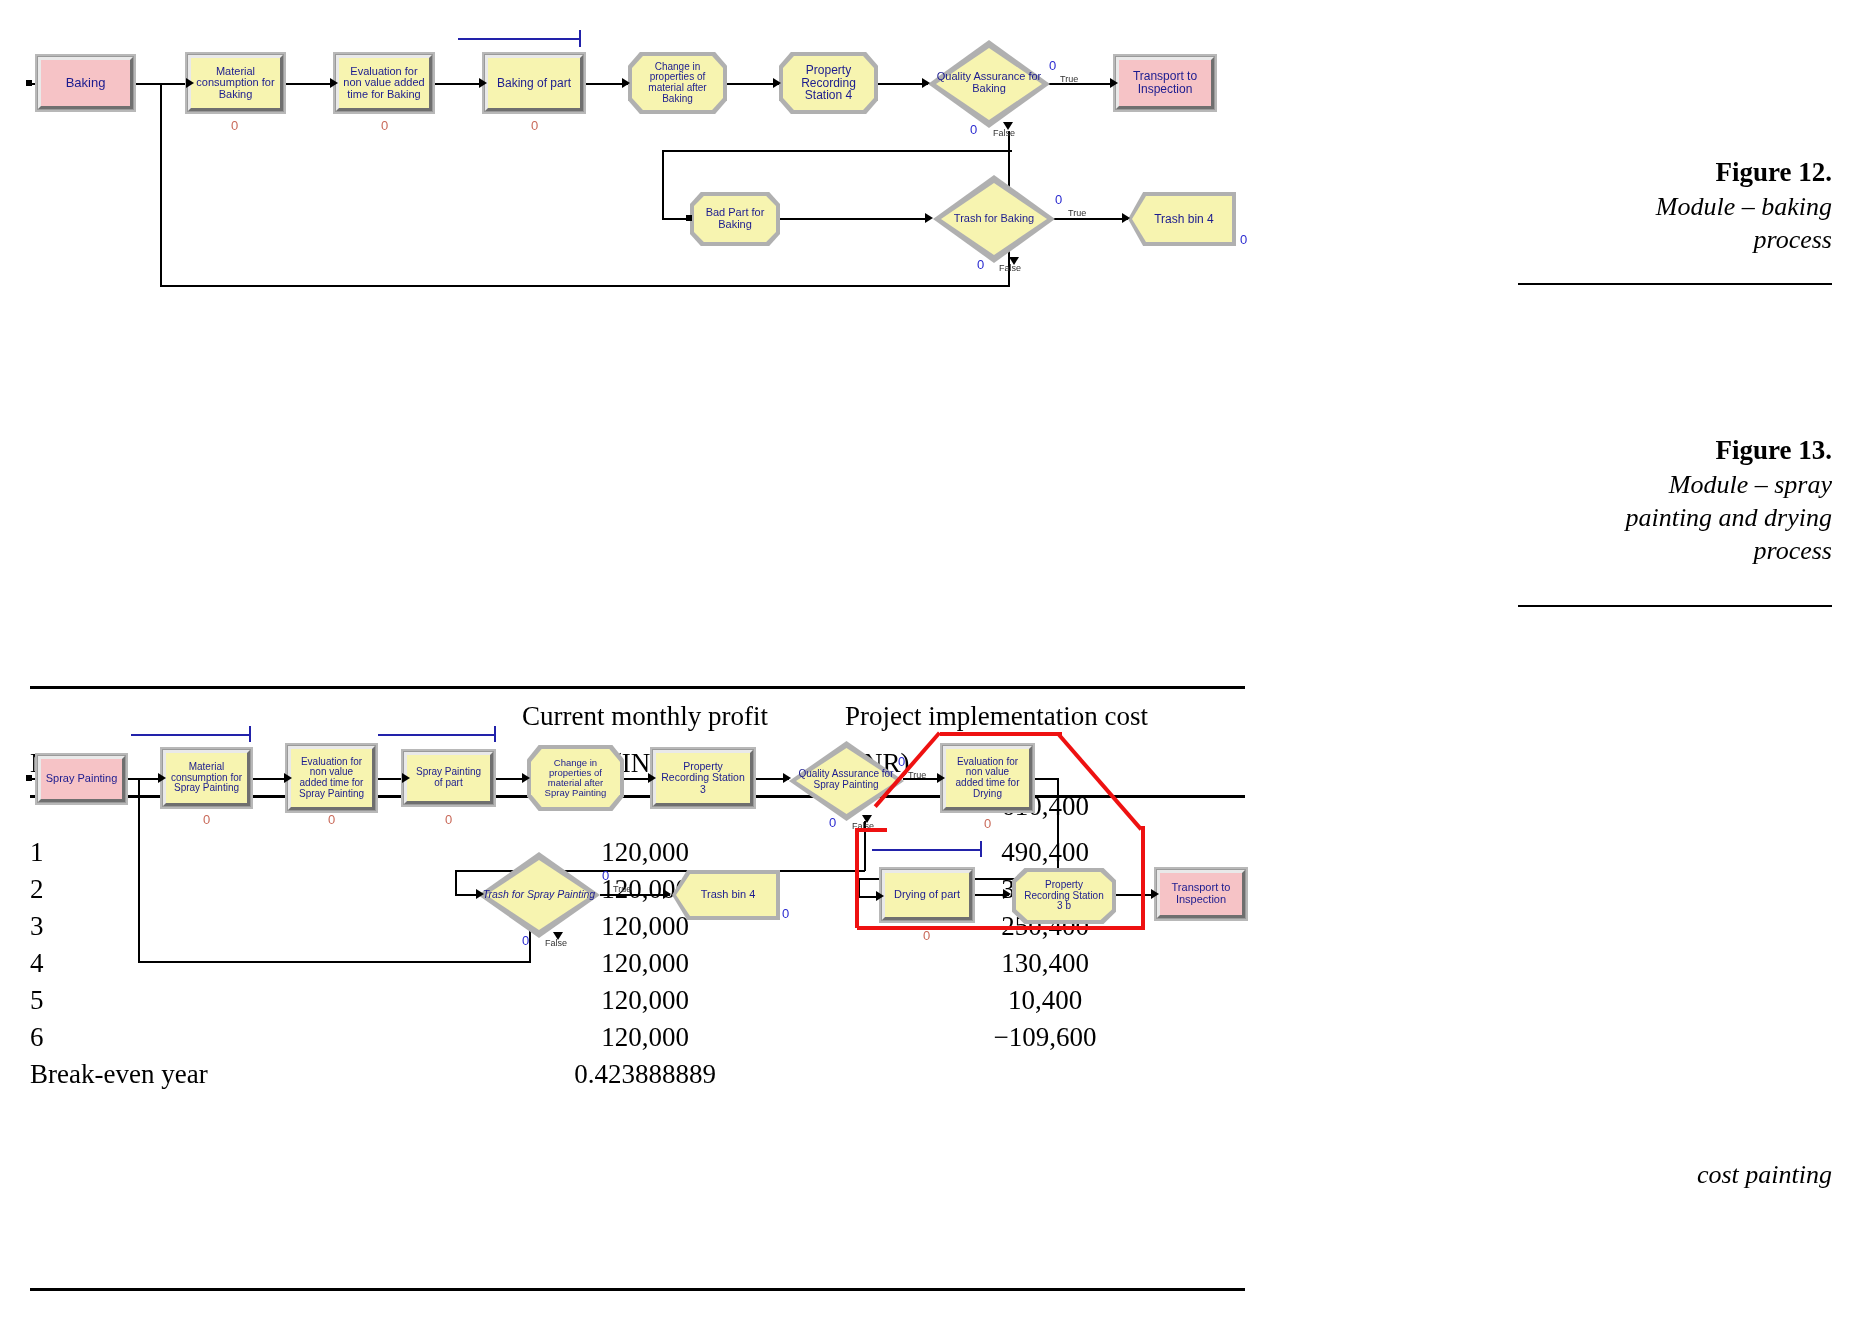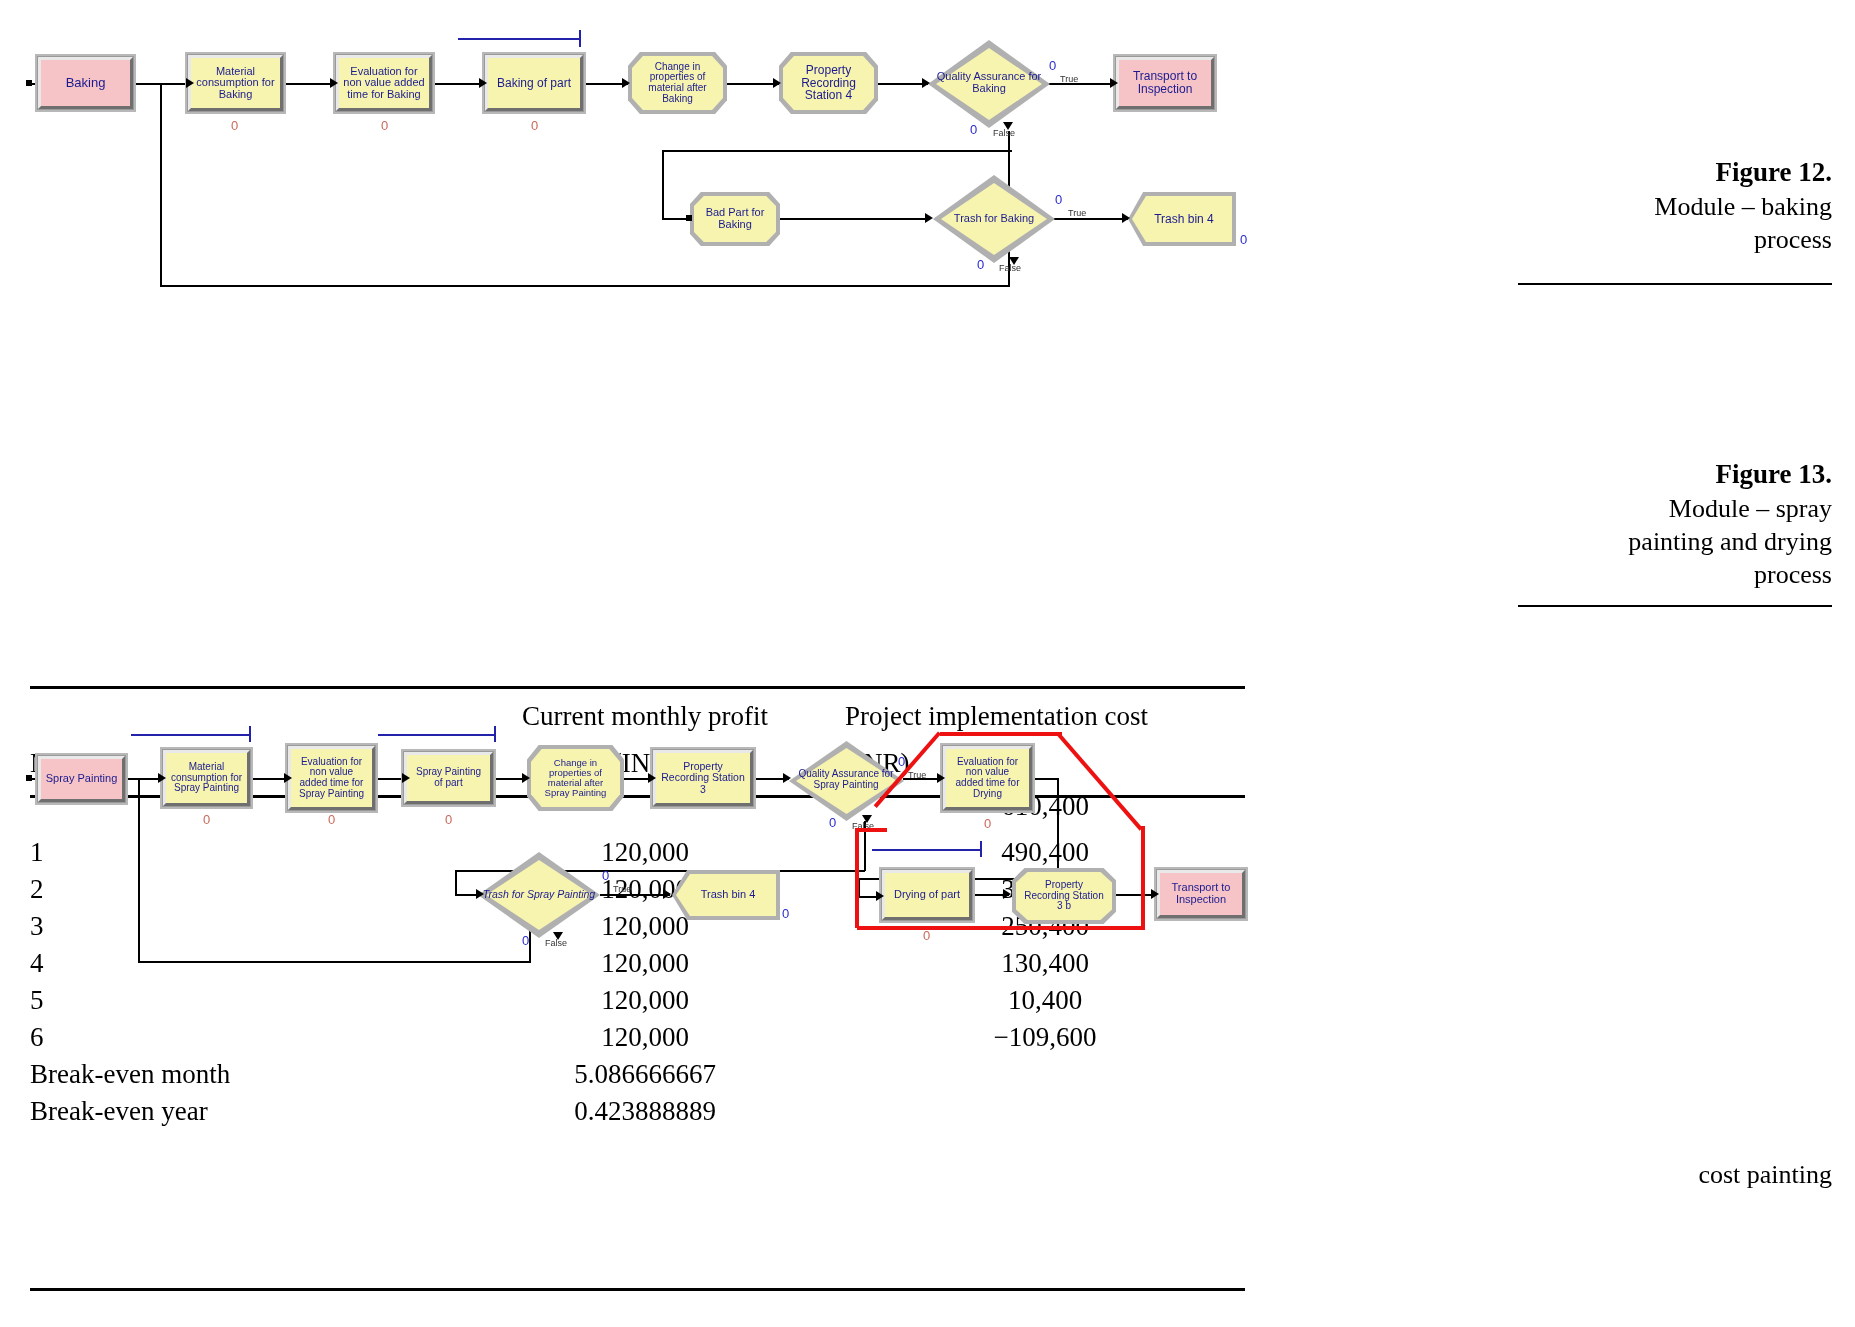--- a/index.html
+++ b/index.html
@@ -97,21 +97,21 @@
     font-size:9px;color:#333;z-index:5;
   }
 
   
   .caption{
     position:absolute;text-align:right;
     font-family:"Liberation Serif", serif;
     color:#000;line-height:1.28;
   }
   .caption .hd{font-weight:bold;font-size:27px;display:block;}
-  .caption .bd{font-size:26px;display:block;}
+  .caption .bd{font-size:26px;display:block;font-style:italic;}
   .rule{position:absolute;background:#000;height:2px;}
 
   
   .tbl{position:absolute;left:30px;top:685px;width:1215px;
        font-family:"Liberation Serif", serif;font-size:27px;color:#000;}
   .tbl table{border-collapse:collapse;width:100%;}
   .tbl th,.tbl td{padding:0;font-weight:normal;}
   .th-month{text-align:left;vertical-align:bottom;width:415px;}
   .th-c2{text-align:center;width:400px;vertical-align:bottom;}
   .th-c3{text-align:left;width:400px;vertical-align:bottom;}
@@ -403,21 +403,21 @@
 
   <div class="redline" style="left:940px;top:372px;width:122px;height:4px;"></div>
   <div class="reddiag" style="left:941px;top:374px;width:98px;height:4px;transform:rotate(131deg);"></div>
   <div class="reddiag" style="left:1060px;top:373px;width:126px;height:4px;transform:rotate(49deg);"></div>
   <div class="redline" style="left:1141px;top:466px;width:4px;height:104px;"></div>
   <div class="redline" style="left:857px;top:566px;width:288px;height:4px;"></div>
   <div class="redline" style="left:855px;top:468px;width:4px;height:100px;"></div>
   <div class="redline" style="left:855px;top:468px;width:32px;height:4px;"></div>
 </div>
 
-<div class="caption" style="left:1320px;top:457px;width:512px;">
+<div class="caption" style="left:1320px;top:433px;width:512px;">
   <span class="hd">Figure 13.</span>
   <span class="bd">Module – spray</span>
   <span class="bd">painting and drying</span>
   <span class="bd">process</span>
 </div>
 <div class="rule" style="left:1518px;top:605px;width:314px;"></div>
 
 <div class="hrule-top"></div>
 <div class="hrule-mid"></div>
 <div class="hrule-bot"></div>
@@ -466,25 +466,20 @@
         <td class="c1">5</td>
         <td class="c2">120,000</td>
         <td class="c3">10,400</td>
       </tr>
       <tr class="trow">
         <td class="c1">6</td>
         <td class="c2">120,000</td>
         <td class="c3">−109,600</td>
       </tr>
       <tr class="trow">
-        <td class="c1">Break-even month</td>
-        <td class="c2">5.086666667</td>
-        <td class="c3"></td>
-      </tr>
-      <tr class="trow">
         <td class="c1">Break-even year</td>
         <td class="c2">0.423888889</td>
         <td class="c3"></td>
       </tr>
     </tbody>
   </table>
 </div>
 
 <div class="caption" style="left:1320px;top:1158px;width:512px;">
   <span class="bd">cost painting</span>

